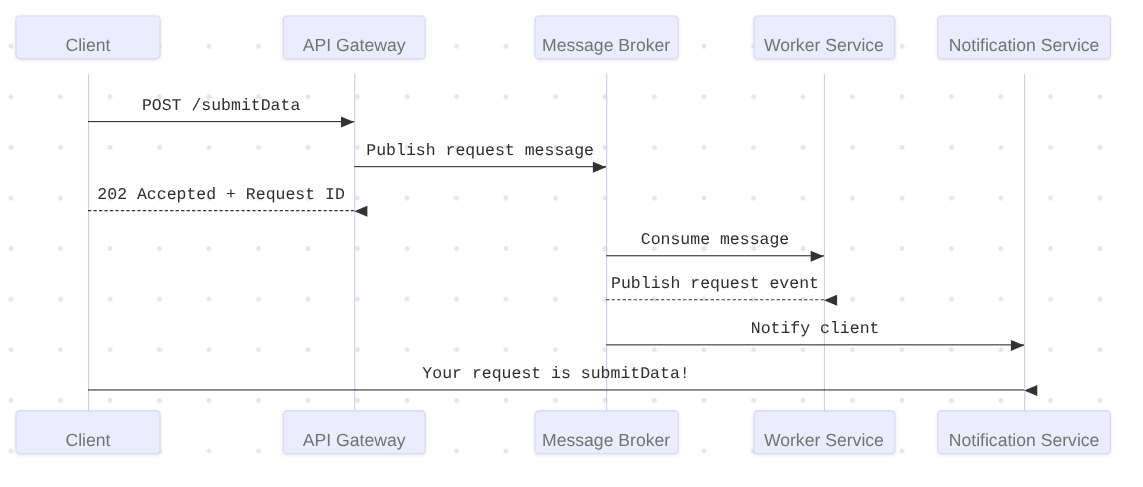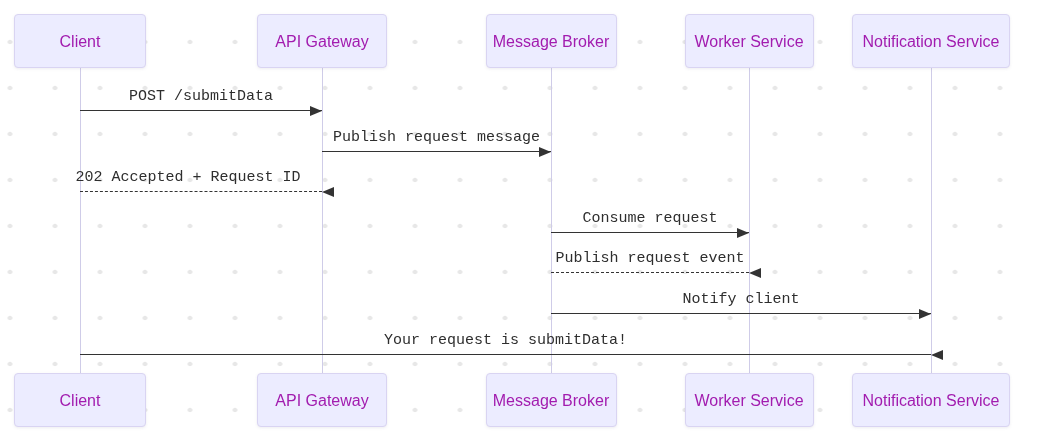--- a/index.html
+++ b/index.html
@@ -18,30 +18,30 @@
     background-size: 45px 46px;
     background-position: -12.5px 19px;
   }
   .lifeline {
     position: absolute;
     width: 1px;
     background: #cfcce8;
   }
   .actor-box {
     position: absolute;
-    height: 54px;
+    height: 40px;
     line-height: 54px;
     text-align: center;
     background: #ECECFF;
     border: 1px solid #d9d4f2;
     border-radius: 4px;
     box-sizing: border-box;
     box-shadow: 0 1px 3px rgba(80,80,120,0.10);
     font-size: 16px;
-    color: #a21caf;
+    color: #737373;
     white-space: nowrap;
   }
   .msg-line {
     position: absolute;
     height: 0;
   }
   .msg-line.solid  { border-top: 1px solid #333333; }
   .msg-line.dashed { border-top: 1px dashed #333333; }
   .arrowhead {
     position: absolute;
@@ -75,24 +75,24 @@
       <div class="lifeline" style="left: 748.5px; top: 67px; height: 307px;"></div>
       <div class="lifeline" style="left: 930.5px; top: 67px; height: 307px;"></div>
     </div>
   <div id="messages">
       <div class="msg-label" style="left: 201px; top: 87px;">POST /submitData</div>
       <div class="msg-line solid" style="left: 80px; top: 110px; width: 242px;"></div>
       <div class="arrowhead right" style="left: 310px; top: 105.5px;"></div>
       <div class="msg-label" style="left: 436.5px; top: 128px; text-align: center;">Publish request message</div>
       <div class="msg-line solid" style="left: 322px; top: 151px; width: 229px;"></div>
       <div class="arrowhead right" style="left: 539px; top: 146.5px;"></div>
-      <div class="msg-label" style="left: 188px; top: 168px; text-align: center;">202 Accepted + Request ID</div>
+      <div class="msg-label" style="left: 201px; top: 168px; text-align: center;">202 Accepted + Request ID</div>
       <div class="msg-line dashed" style="left: 80px; top: 191px; width: 242px;"></div>
       <div class="arrowhead left" style="left: 322px; top: 186.5px;"></div>
-      <div class="msg-label" style="left: 650px; top: 209px;">Consume request</div>
+      <div class="msg-label" style="left: 650px; top: 209px;">Consume message</div>
       <div class="msg-line solid" style="left: 551px; top: 232px; width: 198px;"></div>
       <div class="arrowhead right" style="left: 737px; top: 227.5px;"></div>
       <div class="msg-label" style="left: 650px; top: 249px;">Publish request event</div>
       <div class="msg-line dashed" style="left: 551px; top: 272px; width: 198px;"></div>
       <div class="arrowhead left" style="left: 749px; top: 267.5px;"></div>
       <div class="msg-label" style="left: 741px; top: 290px; text-align: center;">Notify client</div>
       <div class="msg-line solid" style="left: 551px; top: 313px; width: 380px;"></div>
       <div class="arrowhead right" style="left: 919px; top: 308.5px;"></div>
       <div class="msg-label" style="left: 505.5px; top: 331px;">Your request is submitData!</div>
       <div class="msg-line solid" style="left: 80px; top: 354px; width: 851px;"></div>

